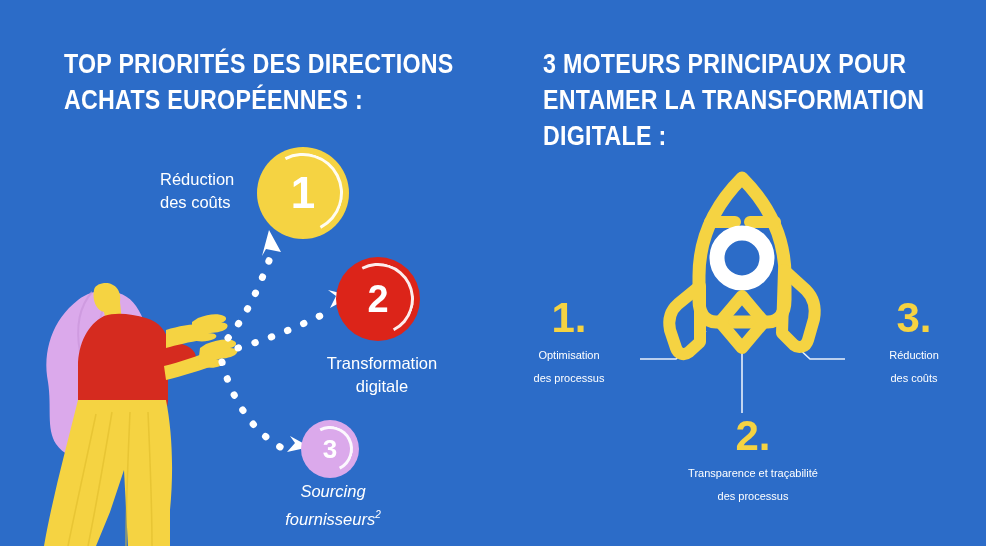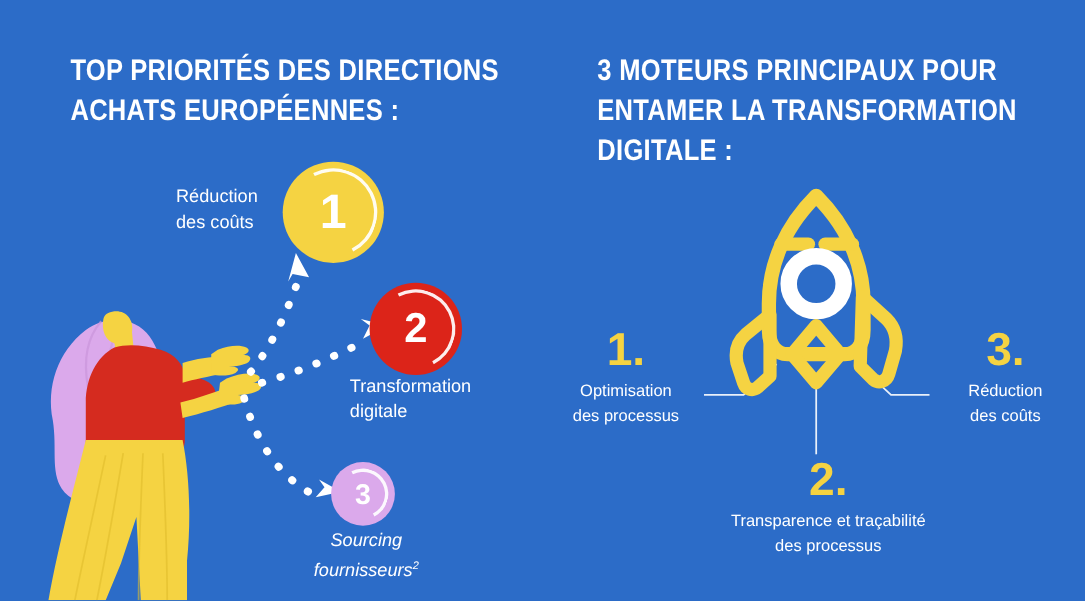--- a/index.html
+++ b/index.html
@@ -63,36 +63,36 @@
 
   .bubble-label {
     position: absolute;
     color: #FFFFFF;
     font-size: 16.5px;
     line-height: 23px;
     font-family: "Liberation Sans", sans-serif;
     white-space: pre-line;
   }
   #label-1 { left: 160px; top: 168px; text-align: left; width: 120px; }
-  #label-2 { left: 318px; top: 340px; text-align: left; width: 128px; }
+  #label-2 { left: 318px; top: 352px; text-align: center; width: 128px; }
   #label-3 { left: 268px; top: 480px; text-align: center; width: 130px; font-style: italic; }
   .bubble-label sup { font-size: 10px; vertical-align: super; }
 
   
   .driver { position: absolute; }
   .driver .dnum {
     color: #F5D342;
     font-weight: bold;
     font-size: 42px;
     line-height: 44px;
     font-family: "Liberation Sans", sans-serif;
   }
   .driver .dtext {
     color: #FFFFFF;
-    font-size: 15px;
+    font-size: 11px;
     line-height: 23px;
     font-family: "Liberation Sans", sans-serif;
     white-space: pre-line;
     margin-top: 4px;
   }
   #driver-1 { left: 494px; top: 296px; width: 150px; text-align: center; }
   #driver-2 { left: 608px; top: 414px; width: 290px; text-align: center; }
   #driver-3 { left: 846px; top: 296px; width: 136px; text-align: center; }
 
   

